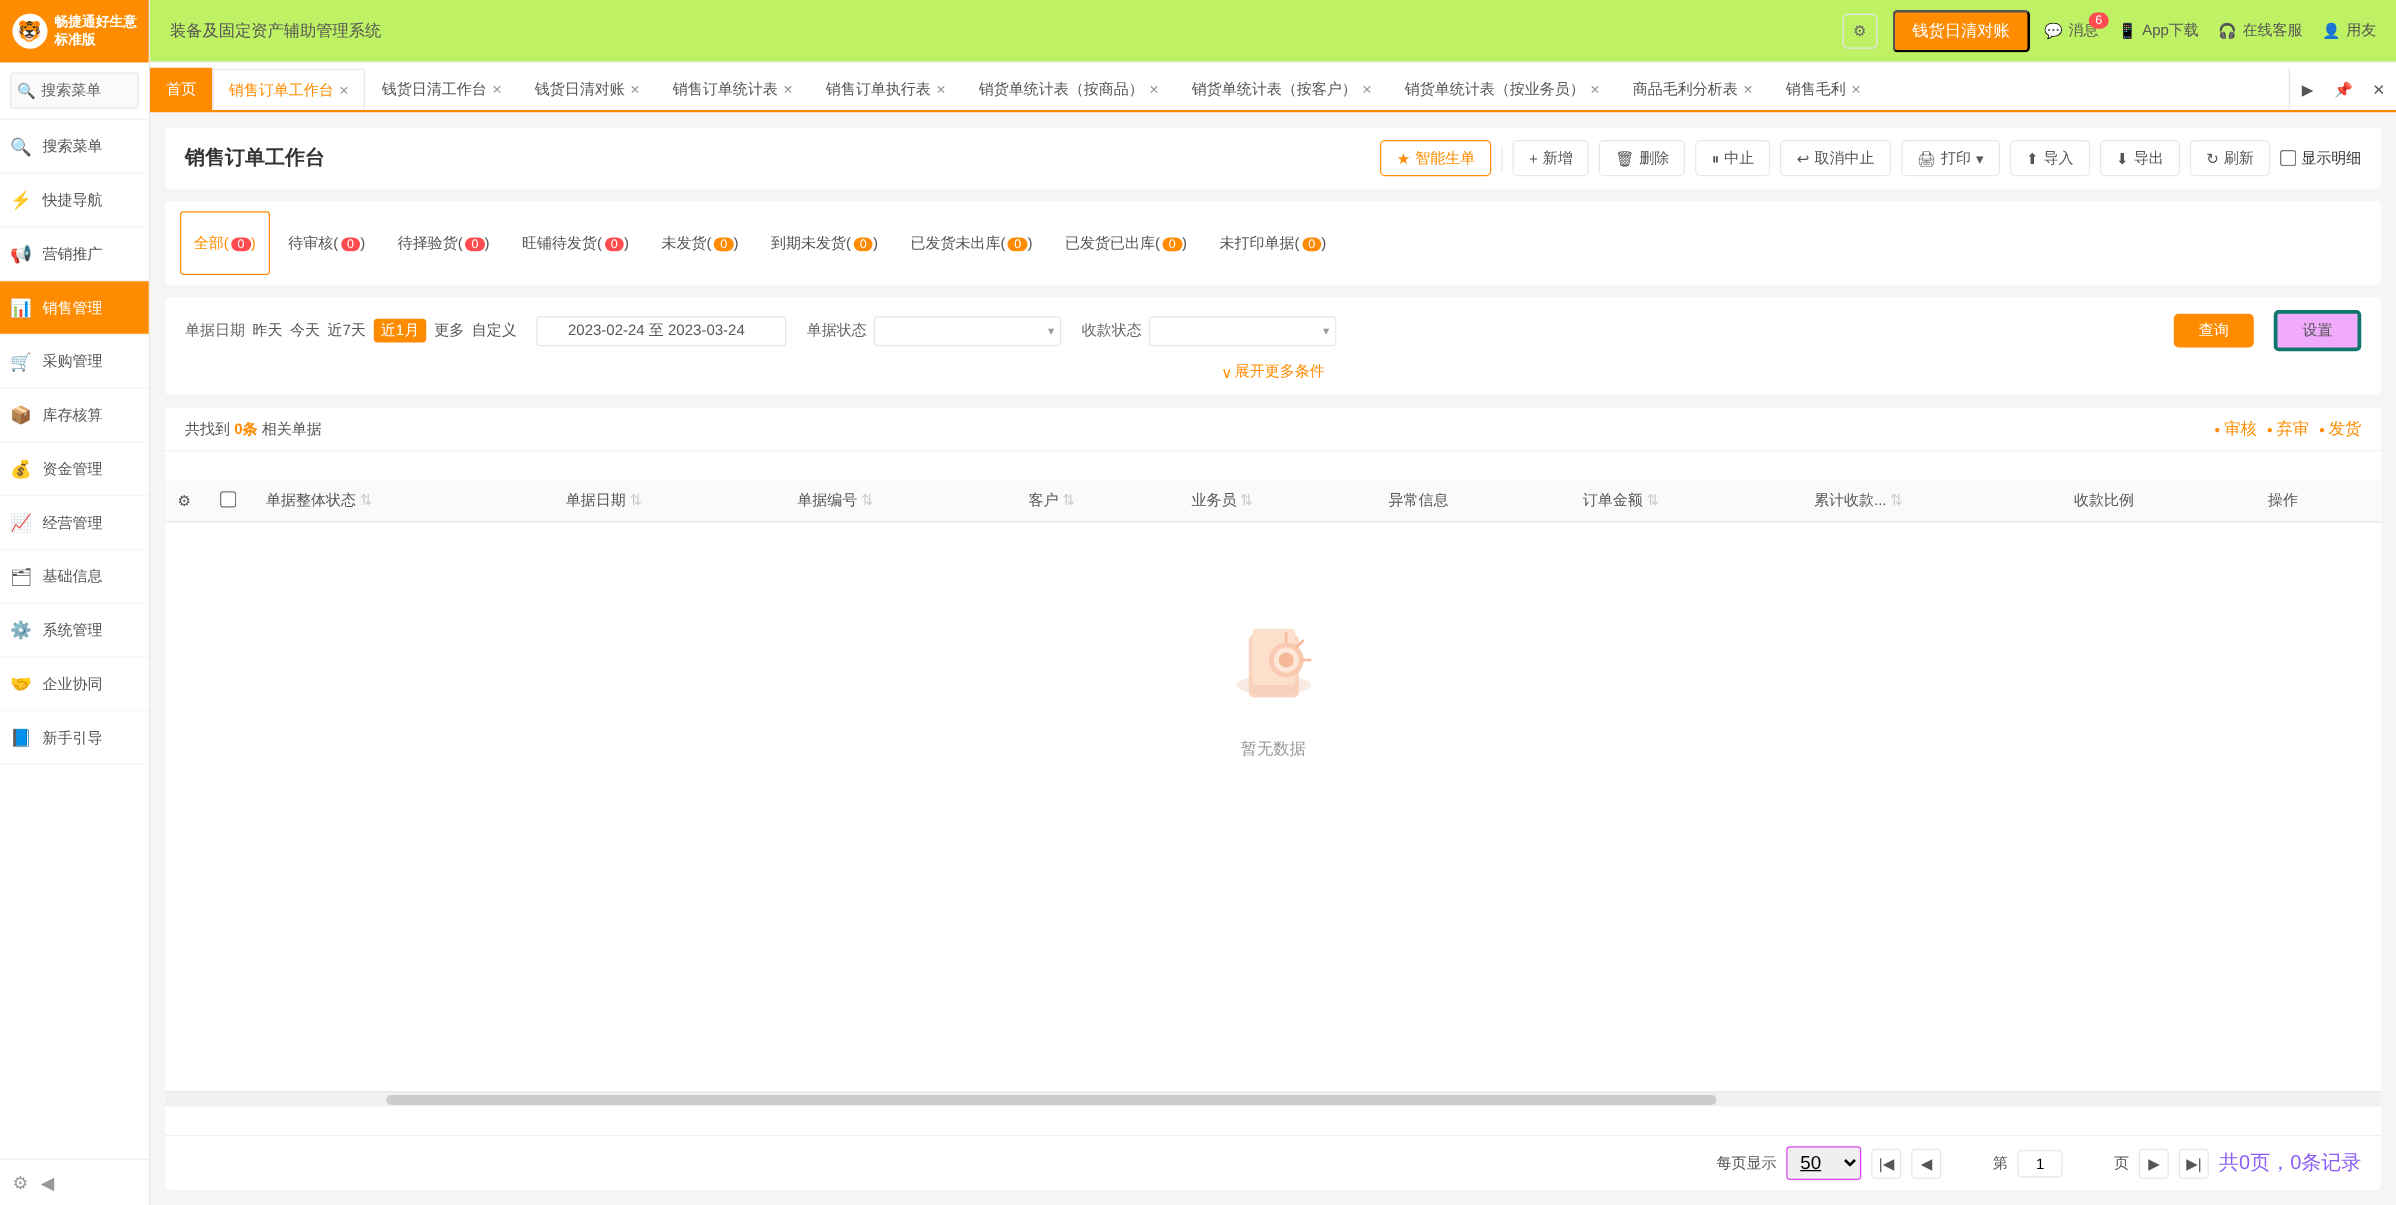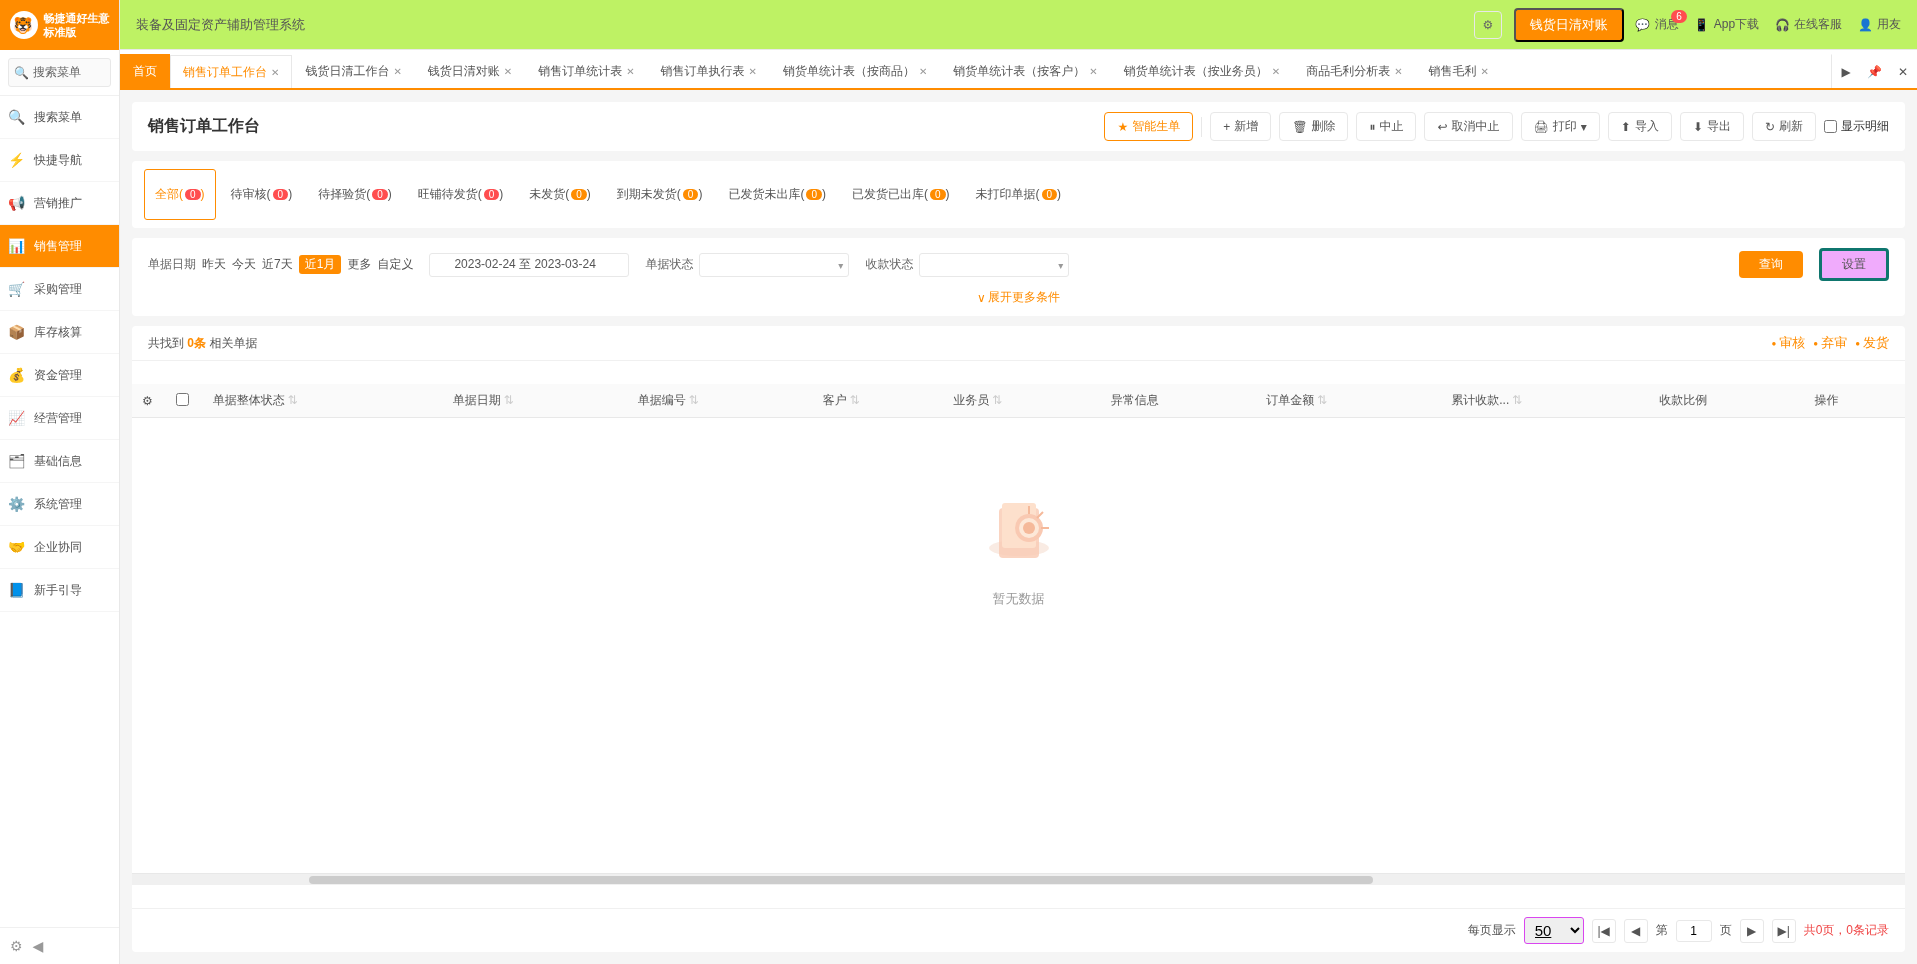--- a/index.html
+++ b/index.html
@@ -86,25 +86,25 @@
     thead th { background: #fafafa; color: #555; padding: 8px 10px; text-align: left; border-bottom: 1px solid #e8e8e8; white-space: nowrap; font-weight: normal; }
     thead th .sort-icon { color: #ccc; margin-left: 3px; cursor: pointer; }
     .th-checkbox { width: 40px; text-align: center; }
     .th-settings { width: 30px; text-align: center; }
     .empty-area { flex: 1; display: flex; flex-direction: column; align-items: center; justify-content: space-between; padding: 60px 0; }
     .empty-icon { width: 100px; height: 100px; margin-bottom: 12px; }
     .empty-text { color: #999; font-size: 13px; }
 
     
     .pagination { padding: 8px 16px; display: flex; align-items: center; justify-content: flex-end; border-top: 1px solid #f0f0f0; gap: 8px; }
-    .pagination-label { color: #555; font-size: 12px; }
+    .pagination-label { color: #555; font-size: 12px; margin-left: 33px; }
     .pagination-select { border: 1px solid #d946ef; padding: 3px 6px; border-radius: 3px; font-size: 15px; text-decoration: underline; }
     .pagination-btn { width: 24px; height: 24px; border: 1px solid #e8e8e8; border-radius: 3px; background: #fff; cursor: pointer; display: flex; align-items: center; justify-content: center; color: #555; font-size: 12px; }
     .pagination-input { width: 36px; border: 1px solid #e8e8e8; padding: 3px 4px; border-radius: 3px; text-align: center; font-size: 12px; }
-    .pagination-info { color: #ef4444; font-size: 12px; }
+    .pagination-info { color: #8b5cf6; font-size: 16px; }
 
     
     .scrollbar-area { height: 12px; background: #f0f0f0; overflow: hidden; position: relative; border-top: 1px solid #e8e8e8; }
     .scrollbar-thumb { position: absolute; left: 10%; width: 60%; height: 8px; top: 2px; background: #ccc; border-radius: 4px; }
   </style>
 </head>
 <body>
 
 <div class="sidebar">
   <div class="sidebar-logo">

